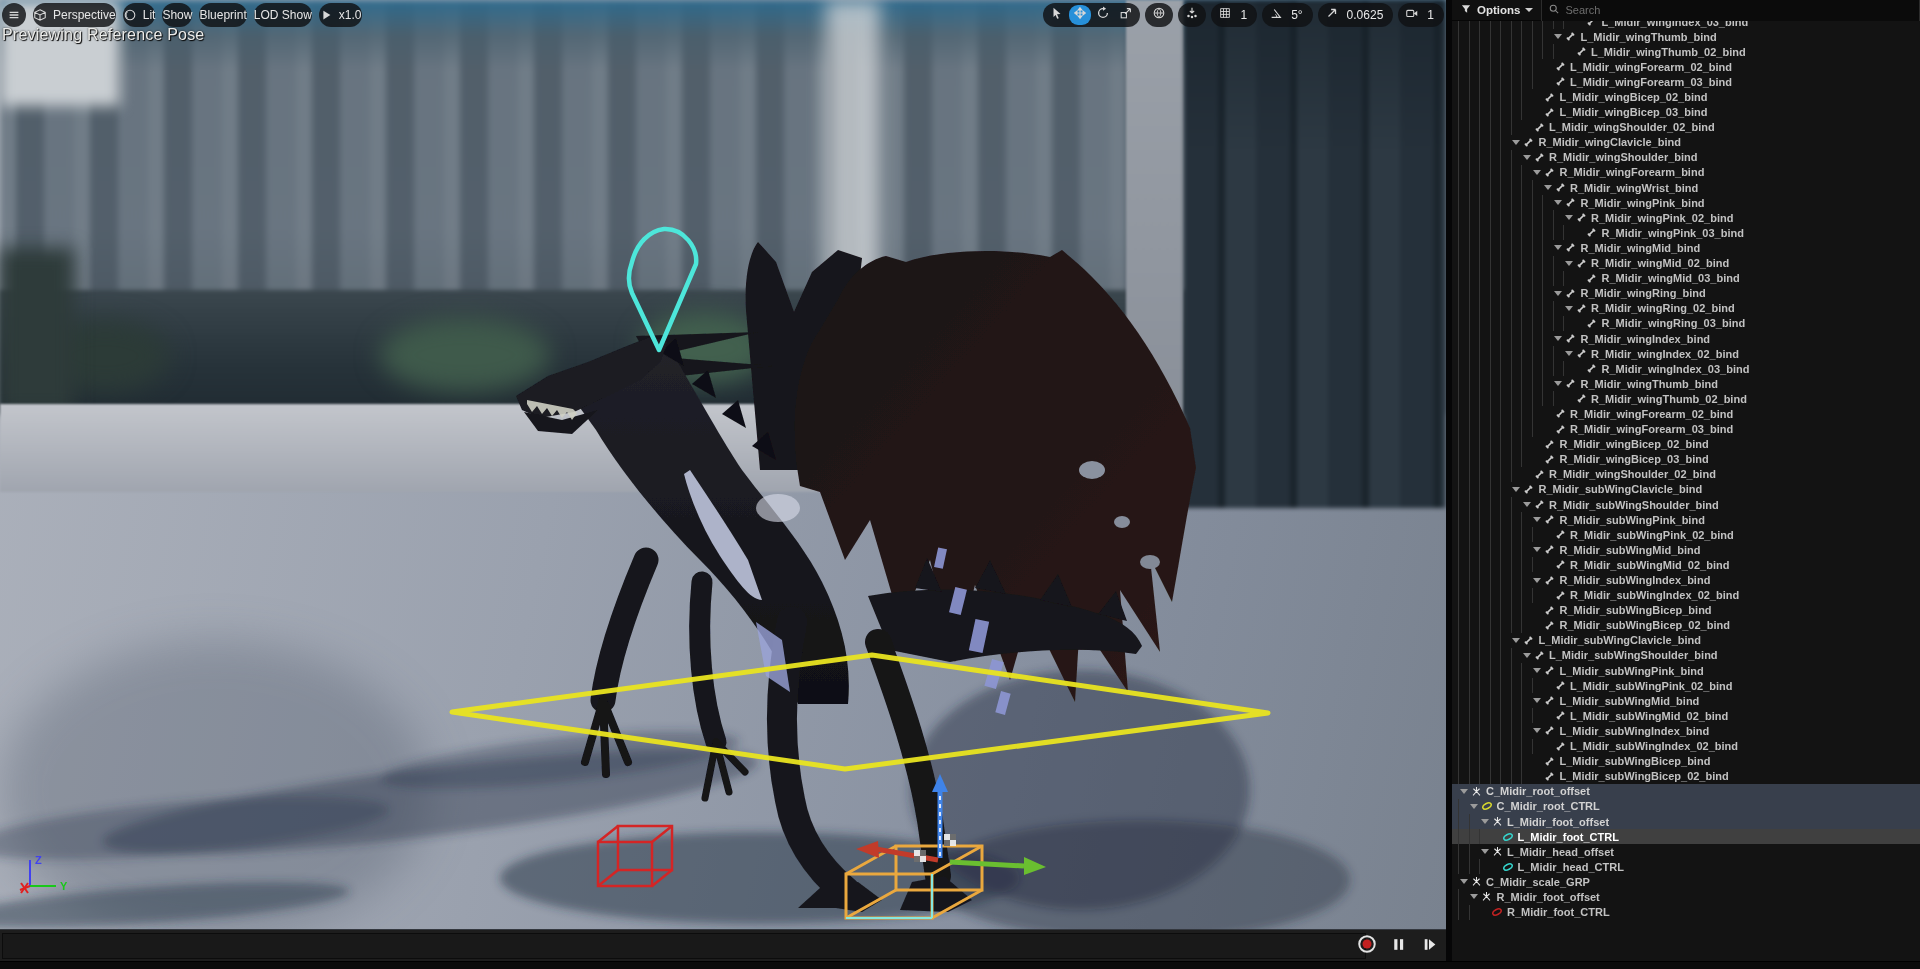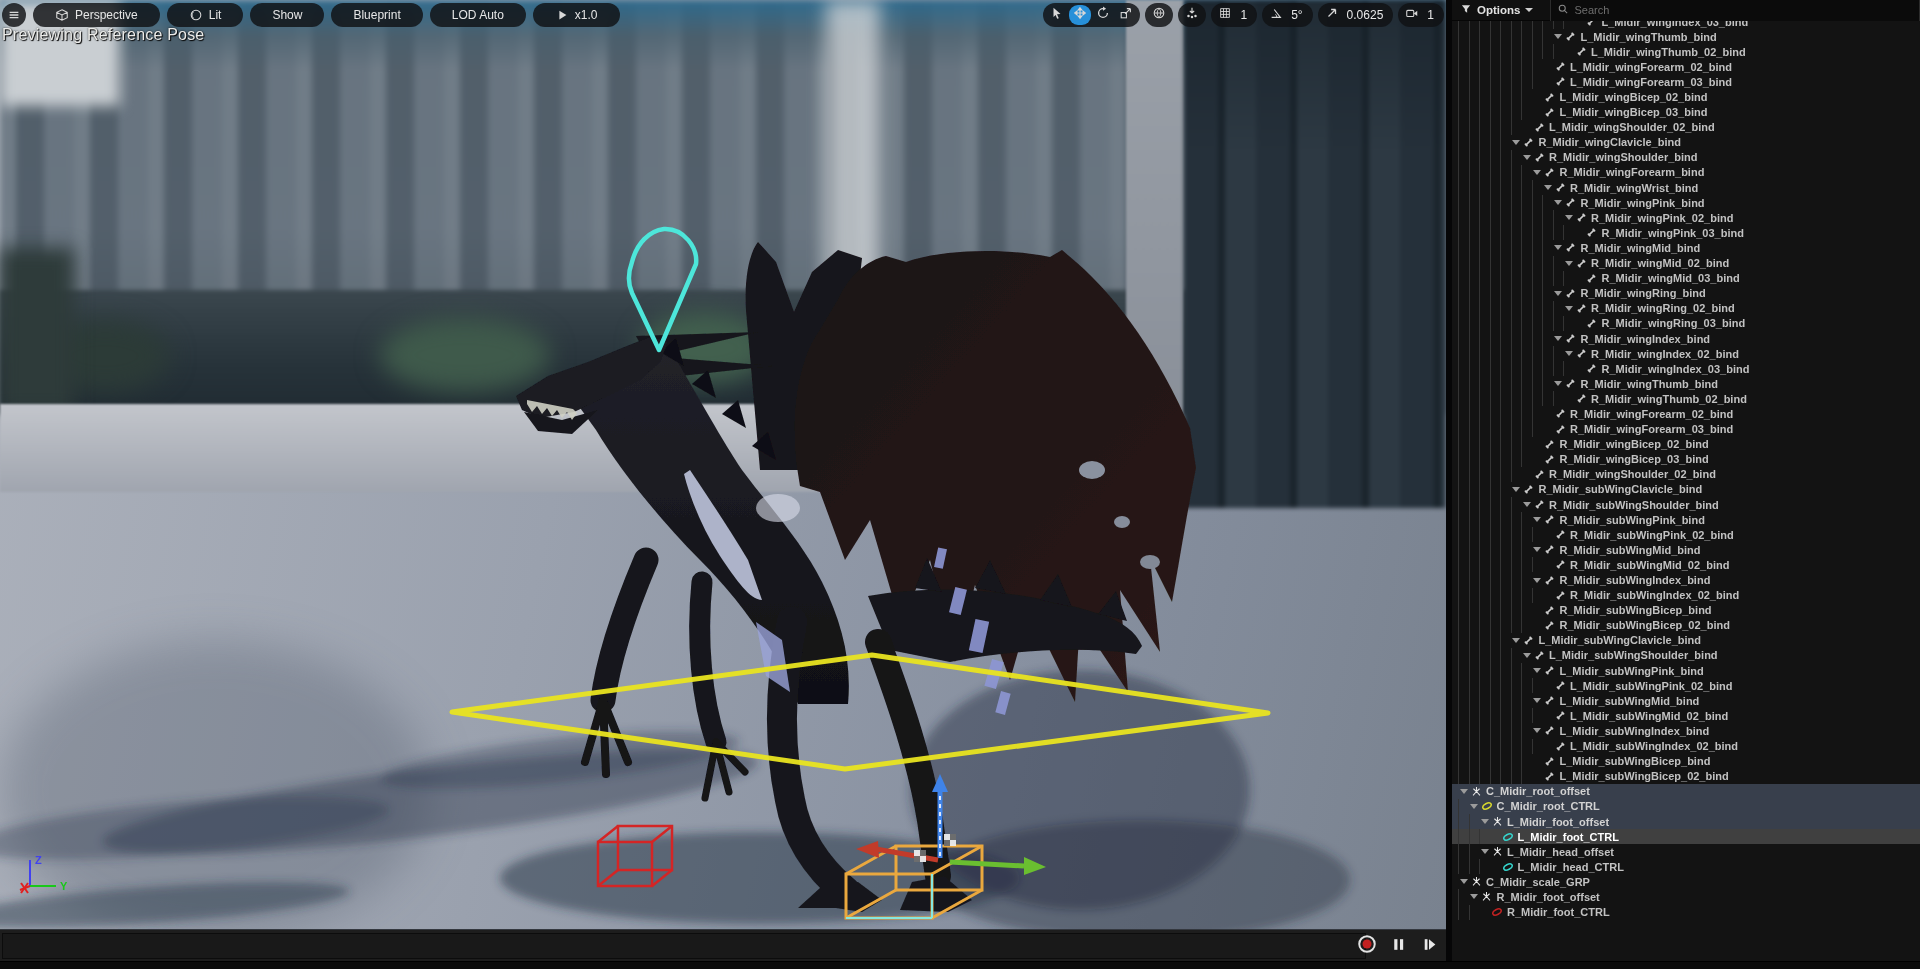--- a/index.html
+++ b/index.html
@@ -34,21 +34,21 @@
     filter:blur(2px); }
   .bg-floor-dark { left:0; top:640px; width:430px; height:300px; background:rgba(72,82,98,.30); filter:blur(22px); border-radius:50%; }
   #scene-svg, #controls-svg { position:absolute; left:0; top:0; }
 
   
   #status-text { position:absolute; left:2px; top:26px; font-size:16px; font-weight:normal; color:#ececea;
     text-shadow:1px 1px 1px #000, 0 0 2px rgba(0,0,0,.8); letter-spacing:.2px; }
 
   
   #toolbar-left { position:absolute; left:2px; top:3px; display:flex; gap:7px; align-items:center; }
-  .pill { display:flex; align-items:center; gap:6px; height:24px; padding:0 22px; border-radius:13px;
+  .pill { display:flex; align-items:center; gap:6px; height:24px; padding:0 0; border-radius:13px;
     background:rgba(16,17,19,.82); color:#e6e6e6; font-size:12px; white-space:nowrap; }
   .pill.icon-only { padding:0; width:24px; justify-content:center; }
   .pill svg { display:block; }
 
   
   #toolbar-right { position:absolute; right:2px; top:3px; display:flex; gap:5px; align-items:center; }
   .tgroup { display:flex; align-items:center; height:24px; border-radius:13px; background:rgba(16,17,19,.82);
     padding:0 3px; gap:1px; }
   .tbtn { width:22px; height:20px; display:flex; align-items:center; justify-content:center; border-radius:9px; }
   .tbtn.active { background:#2790d9; }
@@ -63,21 +63,21 @@
   #transport { position:absolute; right:6px; top:0; height:32px; display:flex; align-items:center; gap:9px; }
   .transport-btn { width:22px; height:22px; display:flex; align-items:center; justify-content:center; }
   #bottom-strip { position:absolute; left:0; top:961px; width:1920px; height:8px; background:#0b0b0b; border-top:1px solid #000; }
 
   
   #panel { position:absolute; left:1446px; top:0; width:474px; height:961px; background:#131313; border-left:6px solid #060607; }
   #tabbar { position:relative; height:24px; background:#0d0d0d; display:flex; align-items:stretch; }
   .tab { display:flex; align-items:center; gap:6px; padding:0 9px; font-size:12px; color:#c6c6c6; }
   .tab.active { background:#1d1d1d; color:#dedede; border-radius:3px 3px 0 0; }
   .tab .close { color:#9a9a9a; font-size:12px; margin-left:16px; }
-  #optionsrow { height:21px; background:#101010; display:flex; align-items:center; padding:0 0 0 8px; gap:17px; border-bottom:1px solid #060606; }
+  #optionsrow { height:21px; background:#101010; display:flex; align-items:center; padding:0 0 0 8px; gap:8px; border-bottom:1px solid #060606; }
   #options-btn { display:flex; align-items:center; gap:5px; color:#e2e2e2; font-size:11.5px; font-weight:bold; }
   .caret-down { width:0; height:0; border-left:4px solid transparent; border-right:4px solid transparent; border-top:4px solid #d0d0d0; }
   #searchbox { flex:1; height:28px; background:#0b0b0b; border:1px solid #2c2c2c; border-radius:3px;
     display:flex; align-items:center; gap:5px; padding:0 6px; }
   #searchbox input { background:transparent; border:none; outline:none; color:#bdbdbd; font-size:11px; width:100%; font-family:"Liberation Sans",sans-serif; }
   #searchbox input::placeholder { color:#6e6e6e; }
 
   #tree { position:relative; overflow:hidden; height:916px; background:#131313; padding-top:1px; }
   .row { display:flex; align-items:center; height:15.1px; font-size:11px; color:#c2c2c2; padding-left:6px; white-space:nowrap;font-weight:bold; }
   .row.clipped { margin-top:-8px; }
@@ -249,21 +249,21 @@
           </span>
           <span>Lit</span>
         </div>
         <div class="pill">
           <span>Show</span>
         </div>
         <div class="pill">
           <span>Blueprint</span>
         </div>
         <div class="pill">
-          <span>LOD Auto</span>
+          <span>LOD Show</span>
         </div>
         <div class="pill">
           <span>
             <svg width="14" height="14" viewBox="0 0 16 16" fill="none" xmlns="http://www.w3.org/2000/svg">
               <path d="M5 3 L13 8 L5 13 Z" fill="#d8d8d8"></path>
             </svg>
           </span>
           <span>x1.0</span>
         </div>
       </div>

